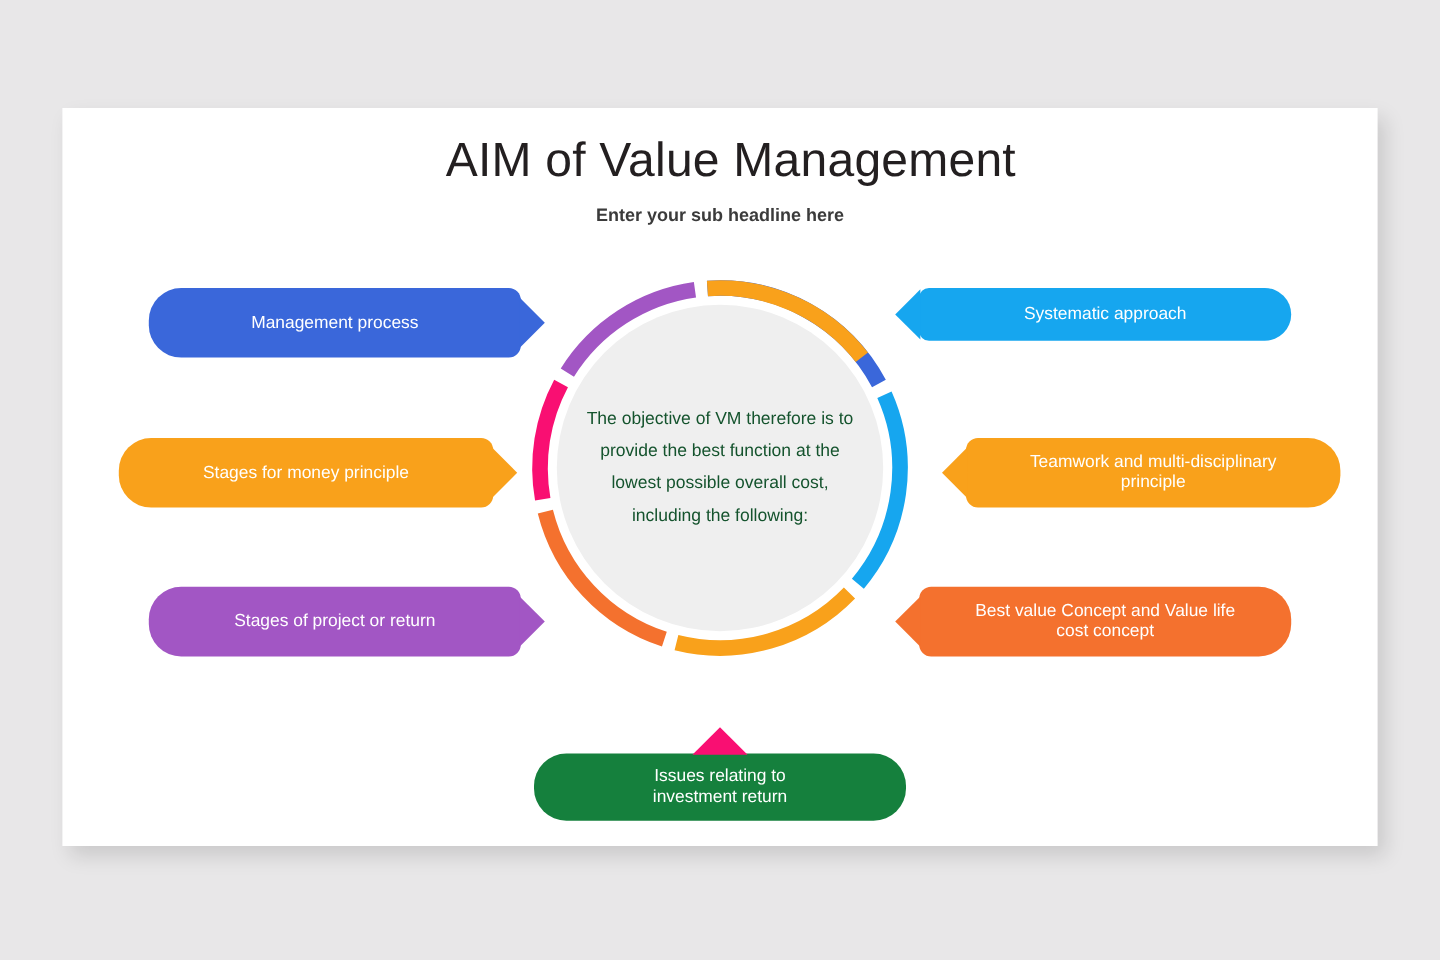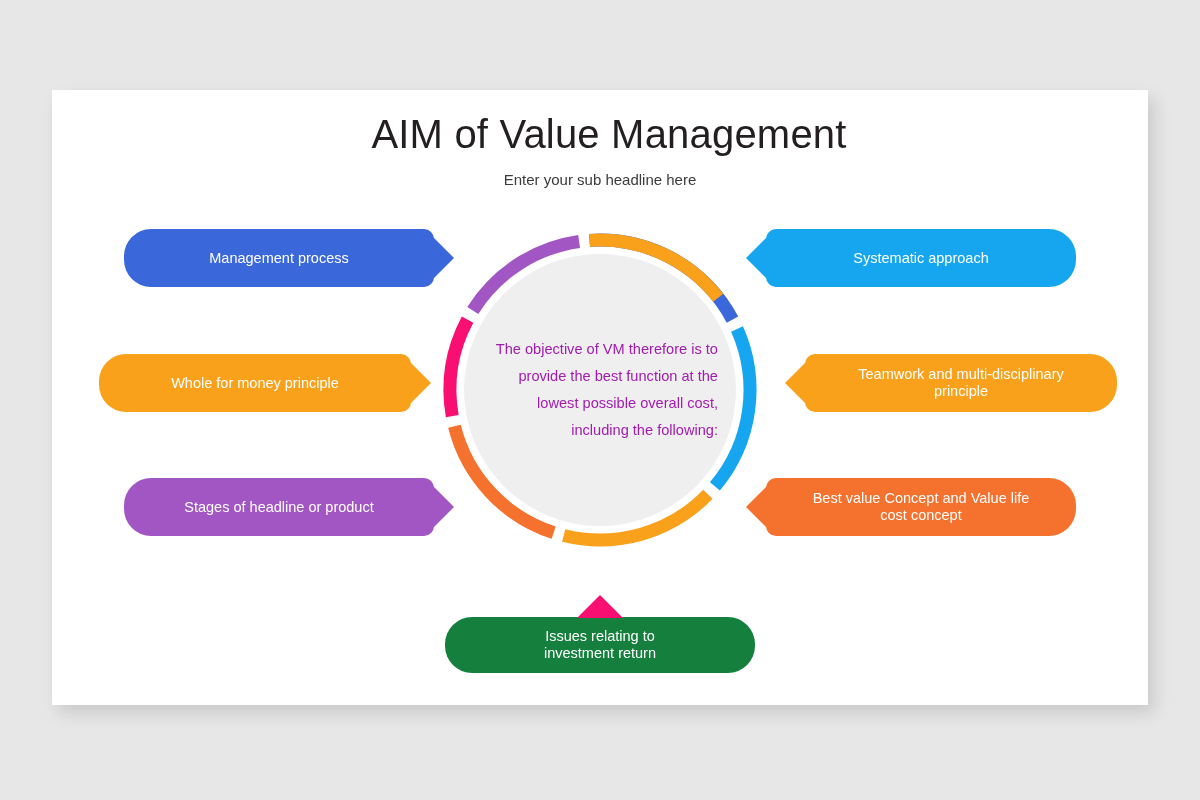--- a/index.html
+++ b/index.html
@@ -19,57 +19,58 @@
   #page-title {
     position:absolute; left:0; top:22px; width:100%;
     text-align:center;
     font-size:40px; font-weight:400; color:#231f20;
     letter-spacing:0.2px;
     padding-left:18px;
   }
   #page-subtitle {
     position:absolute; left:0; top:81px; width:100%;
     text-align:center;
-    font-size:15px; font-weight:400; color:#3b3b3b;
+    font-size:15px; font-weight:700; color:#3b3b3b;
   }
 
   
   #ring-wrap {
     position:absolute;
     left:383px; top:135px;
     width:330px; height:330px;
   }
   #ring-svg { display:block; width:330px; height:330px; }
   #center-circle {
     position:absolute;
     left:29px; top:29px;
     width:272px; height:272px;
     border-radius:50%;
     background:#efefef;
     display:flex; align-items:center; justify-content:center;
   }
   #center-text {
     width:236px;
-    text-align:right;
+    text-align:center;
     font-size:14.6px;
     line-height:27px;
-    color:#a21caf;
+    color:#14532d;
     white-space:pre-line;
   }
 
   
   .banner {
     position:absolute;
     display:flex; align-items:center; justify-content:center;
     color:#ffffff;
     font-size:14.5px;
     line-height:17px;
     text-align:center;
     white-space:pre-line;
     padding:0 26px;
+    margin-top:11px;
   }
   .banner.left  { border-radius:27px 10px 10px 27px; }
   .banner.right { border-radius:10px 27px 27px 10px; }
   .banner.bottom{ border-radius:27px; }
 
   
   .banner.left::after {
     content:""; position:absolute;
     right:-20px; top:50%; transform:translateY(-50%);
     width:0; height:0;
@@ -120,28 +121,28 @@
 lowest possible overall cost,
 including the following:</div>
     </div>
   </div>
 
   <div class="banner left" style="left: 72px; top: 139px; width: 310px; height: 58px; background: rgb(58, 103, 218); --c: #3a67da;">
     <span>Management process</span>
   </div>
 
   <div class="banner left" style="left: 47px; top: 264px; width: 312px; height: 58px; background: rgb(249, 161, 27); --c: #f9a11b;">
-    <span>Whole for money principle</span>
+    <span>Stages for money principle</span>
   </div>
 
   <div class="banner left" style="left: 72px; top: 388px; width: 310px; height: 58px; background: rgb(162, 86, 196); --c: #a256c4;">
-    <span>Stages of headline or product</span>
+    <span>Stages of project or return</span>
   </div>
 
-  <div class="banner right" style="left: 714px; top: 139px; width: 310px; height: 58px; background: rgb(22, 166, 239); --c: #16a6ef;">
+  <div class="banner right" style="left: 714px; top: 139px; width: 310px; height: 44px; background: rgb(22, 166, 239); --c: #16a6ef;">
     <span>Systematic approach</span>
   </div>
 
   <div class="banner right" style="left: 753px; top: 264px; width: 312px; height: 58px; background: rgb(249, 161, 27); --c: #f9a11b;">
     <span>Teamwork and multi-disciplinary
 principle</span>
   </div>
 
   <div class="banner right" style="left: 714px; top: 388px; width: 310px; height: 58px; background: rgb(244, 113, 46); --c: #f4712e;">
     <span>Best value Concept and Value life

